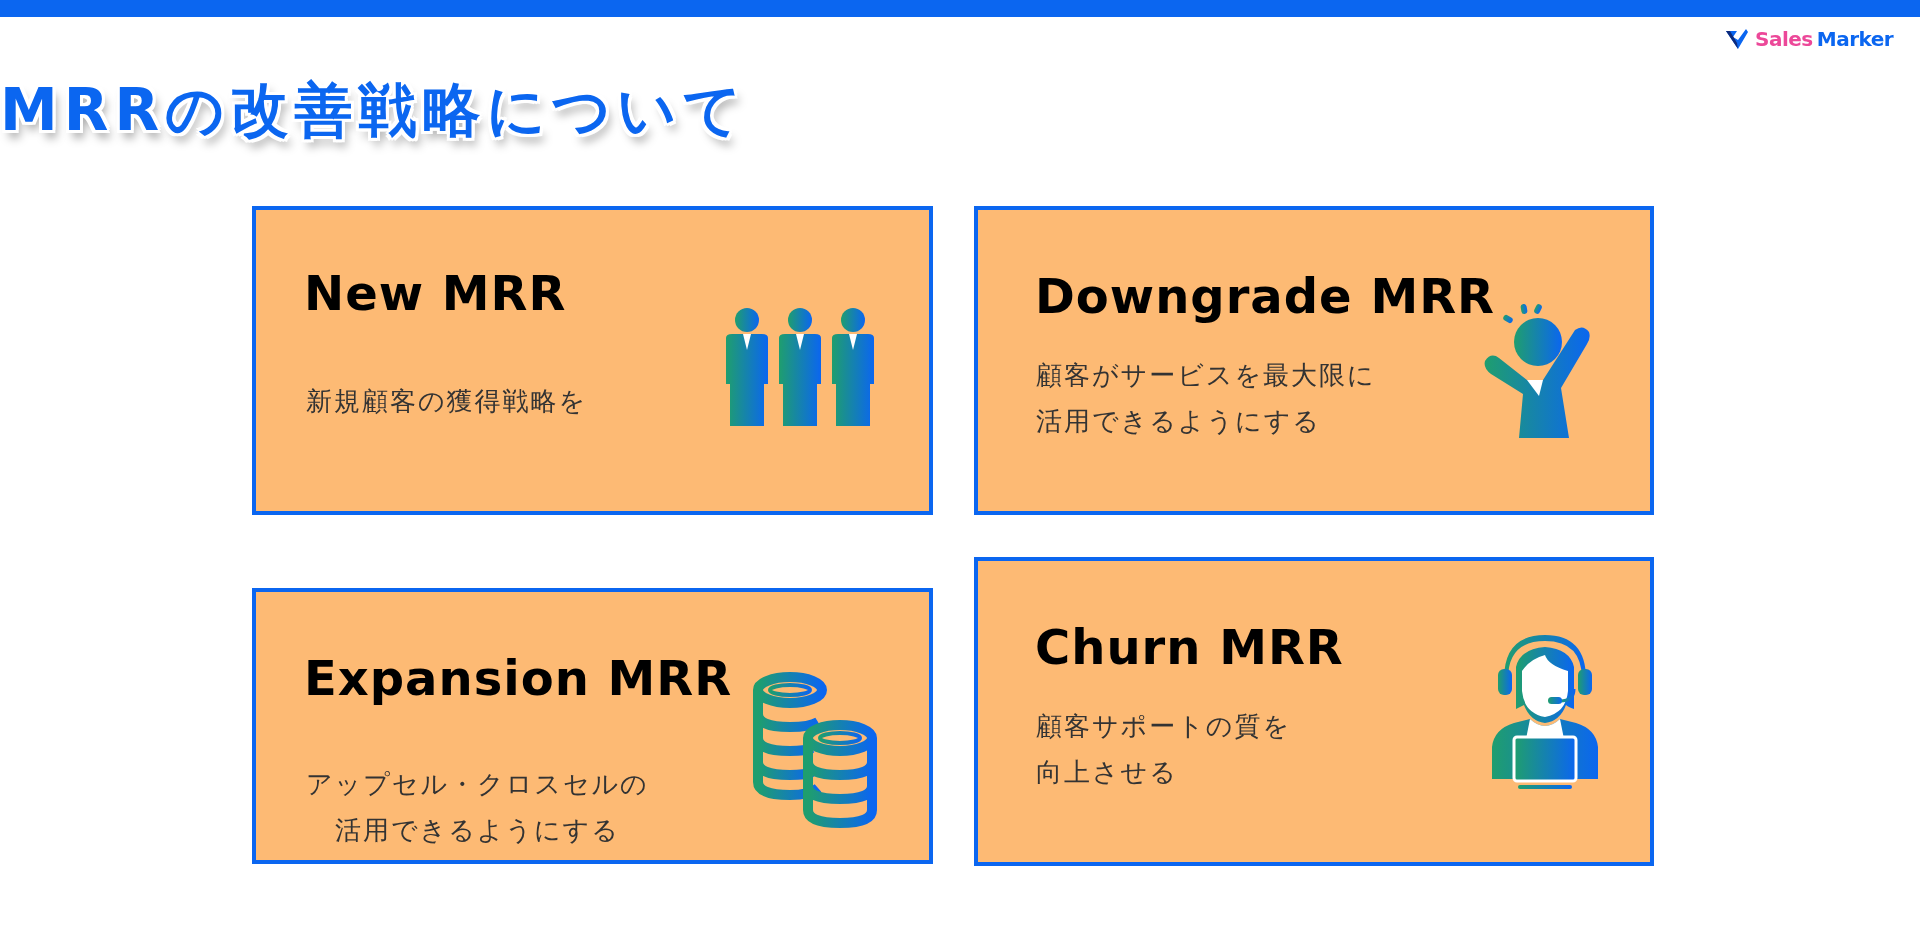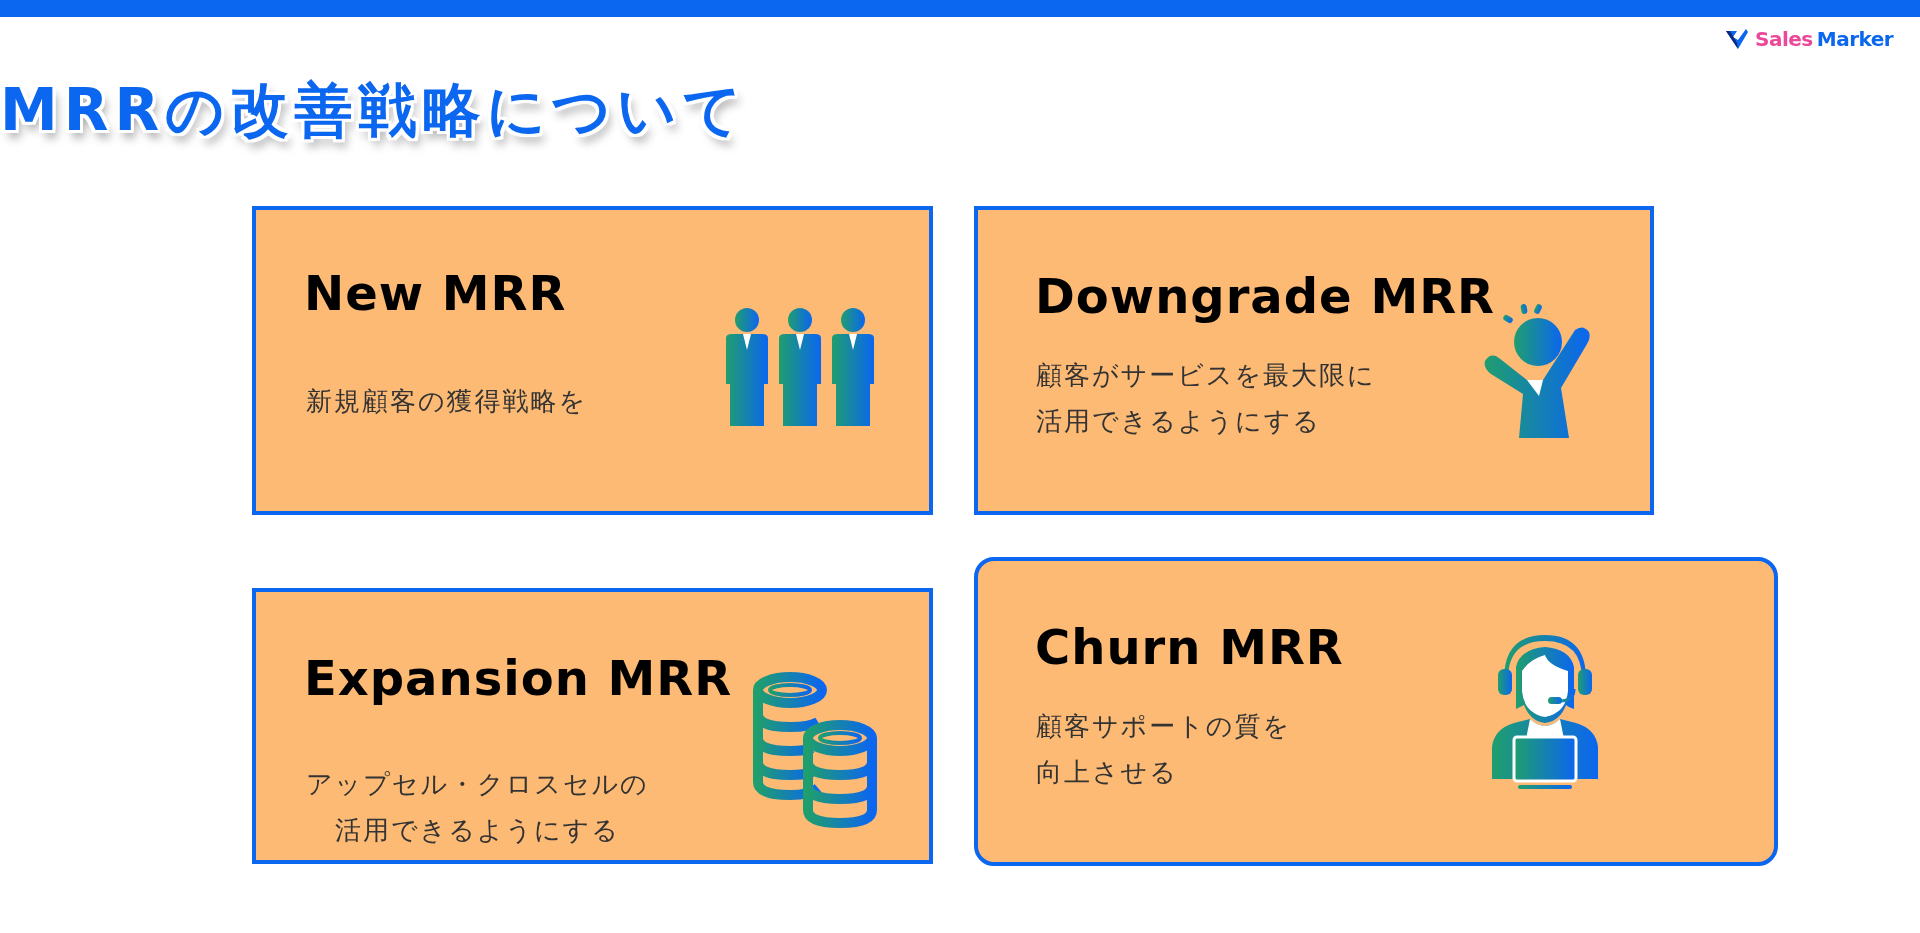--- a/index.html
+++ b/index.html
@@ -108,21 +108,21 @@
       <path d="M56 92 Q56 105 88 105 Q120 105 120 92"></path>
       <path d="M56 116 Q56 129 88 129 Q120 129 120 116"></path>
     </g>
     <g fill="none" stroke="url(#g)" stroke-width="4">
       <ellipse cx="38" cy="20" rx="20" ry="5"></ellipse>
       <ellipse cx="88" cy="68" rx="20" ry="5"></ellipse>
     </g>
   </svg>
 </div>
 
-<div class="card" style="left:974px; top:557px; width:804px; height:309px;border-radius:20px;">
+<div class="card" style="left:974px; top:557px; width:680px; height:309px;">
   <div class="card-title" style="top:58px; left:57px;">Churn MRR</div>
   <div class="card-desc" style="top:142px; left:58px;">
     <span>顧客サポートの質を</span>
     <span>向上させる</span>
   </div>
   <svg class="icon" viewBox="0 0 110 170" style="left:512px; top:68px; width:110px; height:170px;">
     <g fill="url(#g)">
       <path d="M14 50 Q14 6 55 6 Q96 6 96 50 L92 50 Q92 12 55 12 Q18 12 18 50 Z"></path>
       <rect x="8" y="40" width="14" height="26" rx="6"></rect>
       <rect x="88" y="40" width="14" height="26" rx="6"></rect>

